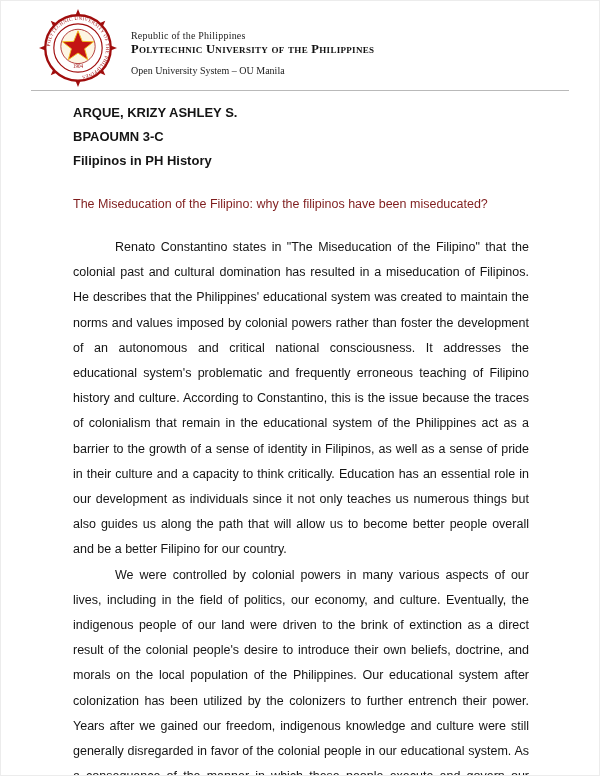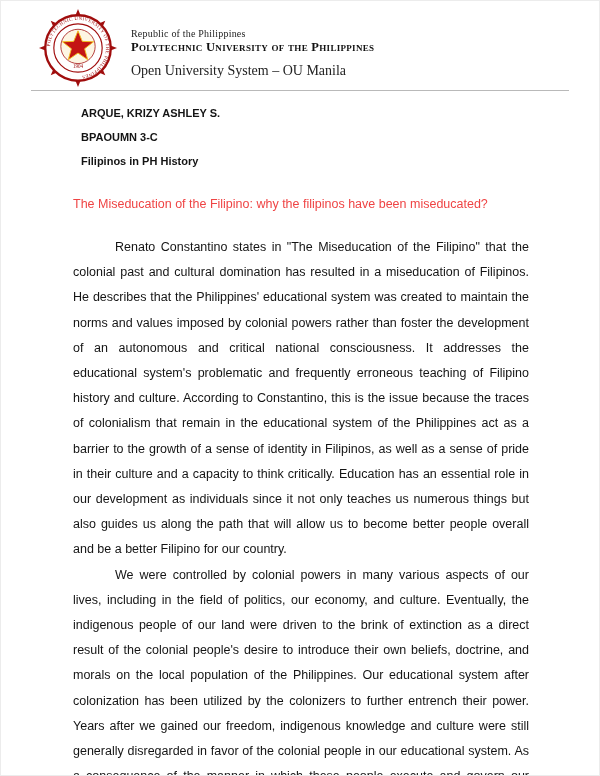--- a/index.html
+++ b/index.html
@@ -44,21 +44,21 @@
   }
   .head-line2 {
     font-size: 12.5px;
     font-weight: bold;
     font-variant: small-caps;
     letter-spacing: 0.3px;
     color: #111;
     margin-top: 1px;
   }
   .head-line3 {
-    font-size: 14px;
+    font-size: 10px;
     color: #222;
     margin-top: 8px;
   }
   .head-rule {
     position: absolute;
     top: 89px;
     left: 30px;
     right: 30px;
     border: none;
     border-top: 1px solid #b9b9b9;
@@ -66,31 +66,30 @@
 
   
   .content {
     position: absolute;
     top: 100px;
     left: 72px;
     right: 70px;
   }
   .student-block { margin-bottom: 0; }
   .student-line {
-    font-size: 11px;
+    font-size: 13px;
     font-weight: bold;
     line-height: 24px;
     color: #141414;
-    margin-left: 8px;
   }
   .essay-title {
     margin-top: 22px;
     font-size: 12.5px;
     line-height: 18px;
-    color: #ef4444;
+    color: #7f1d1d;
   }
   .essay-paragraph {
     margin-top: 22px;
     font-size: 12.5px;
     line-height: 25.2px;
     text-align: justify;
     text-indent: 42px;
     color: #141414;
   }
   .essay-paragraph + .essay-paragraph { margin-top: 0; }

